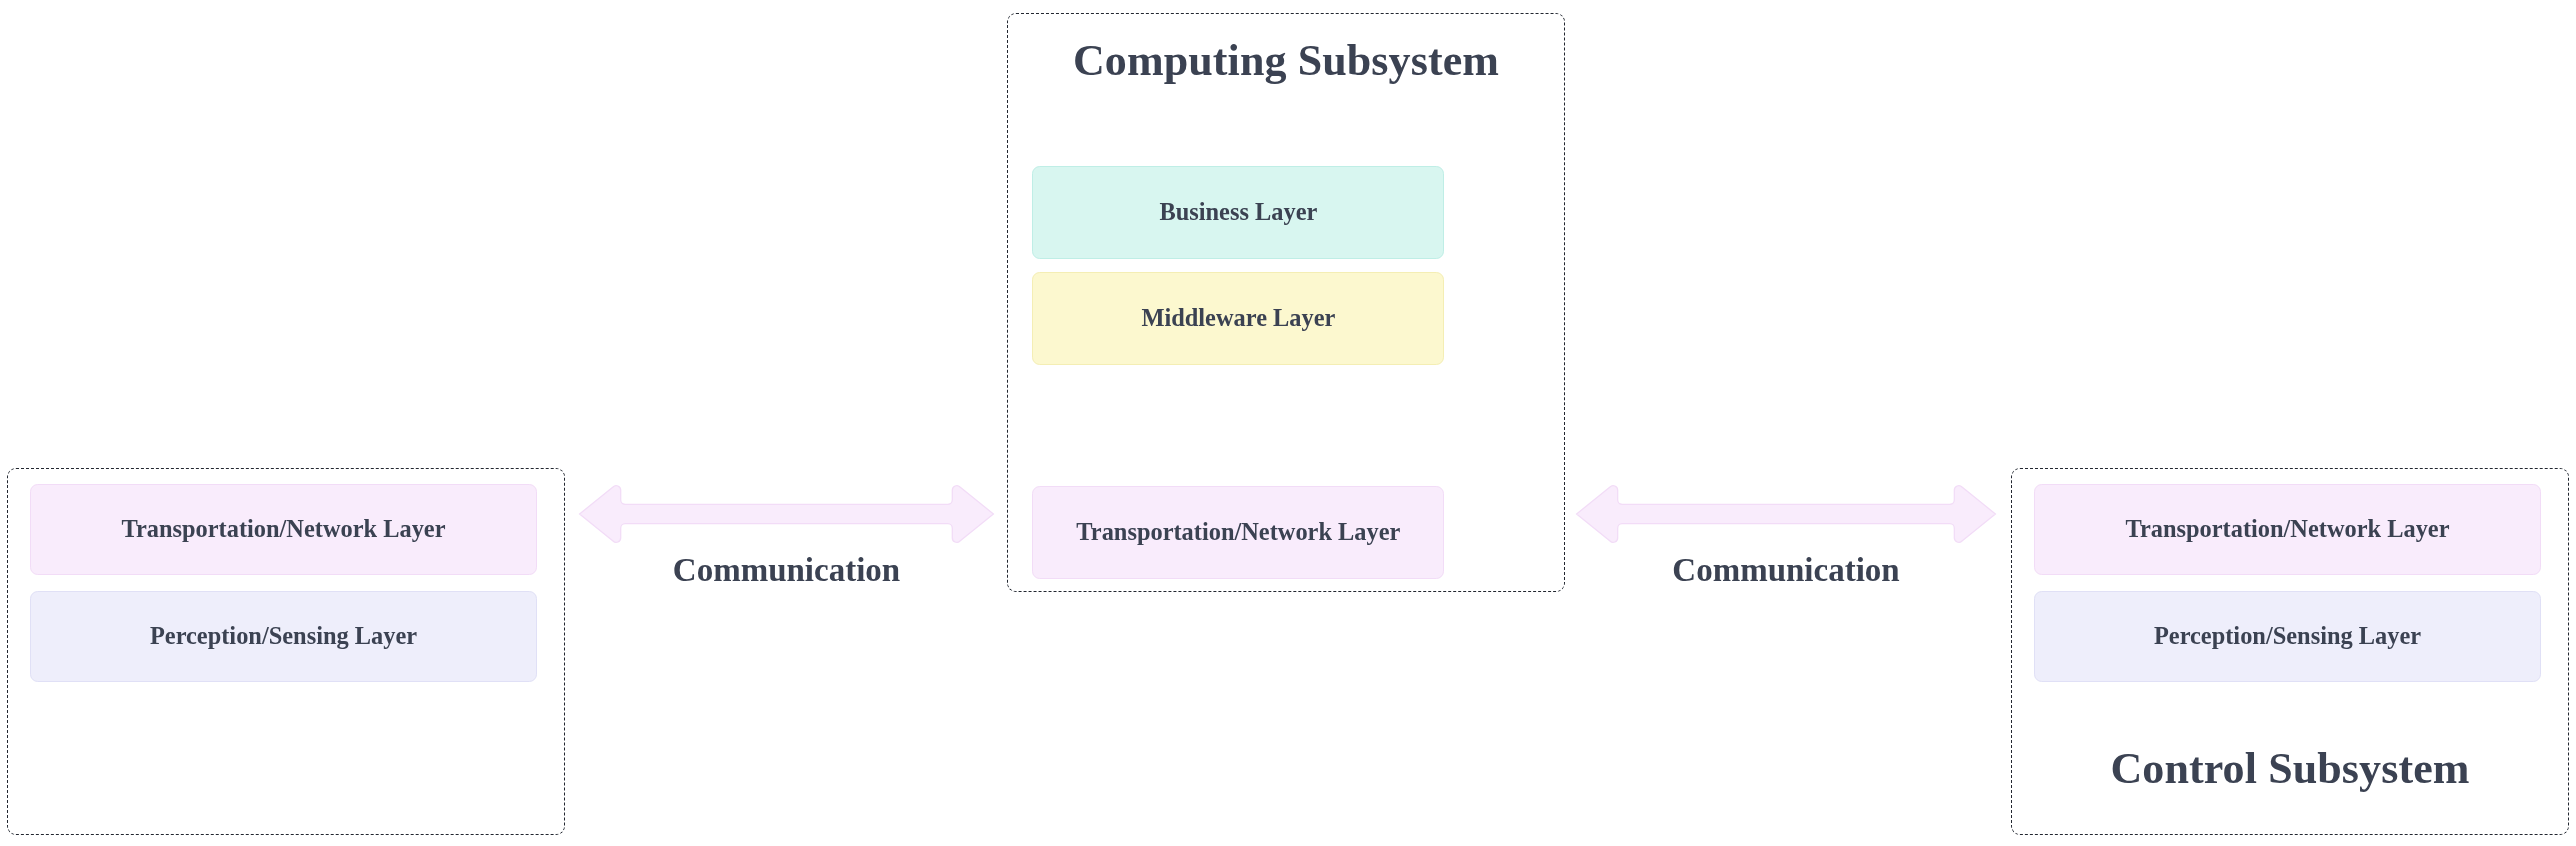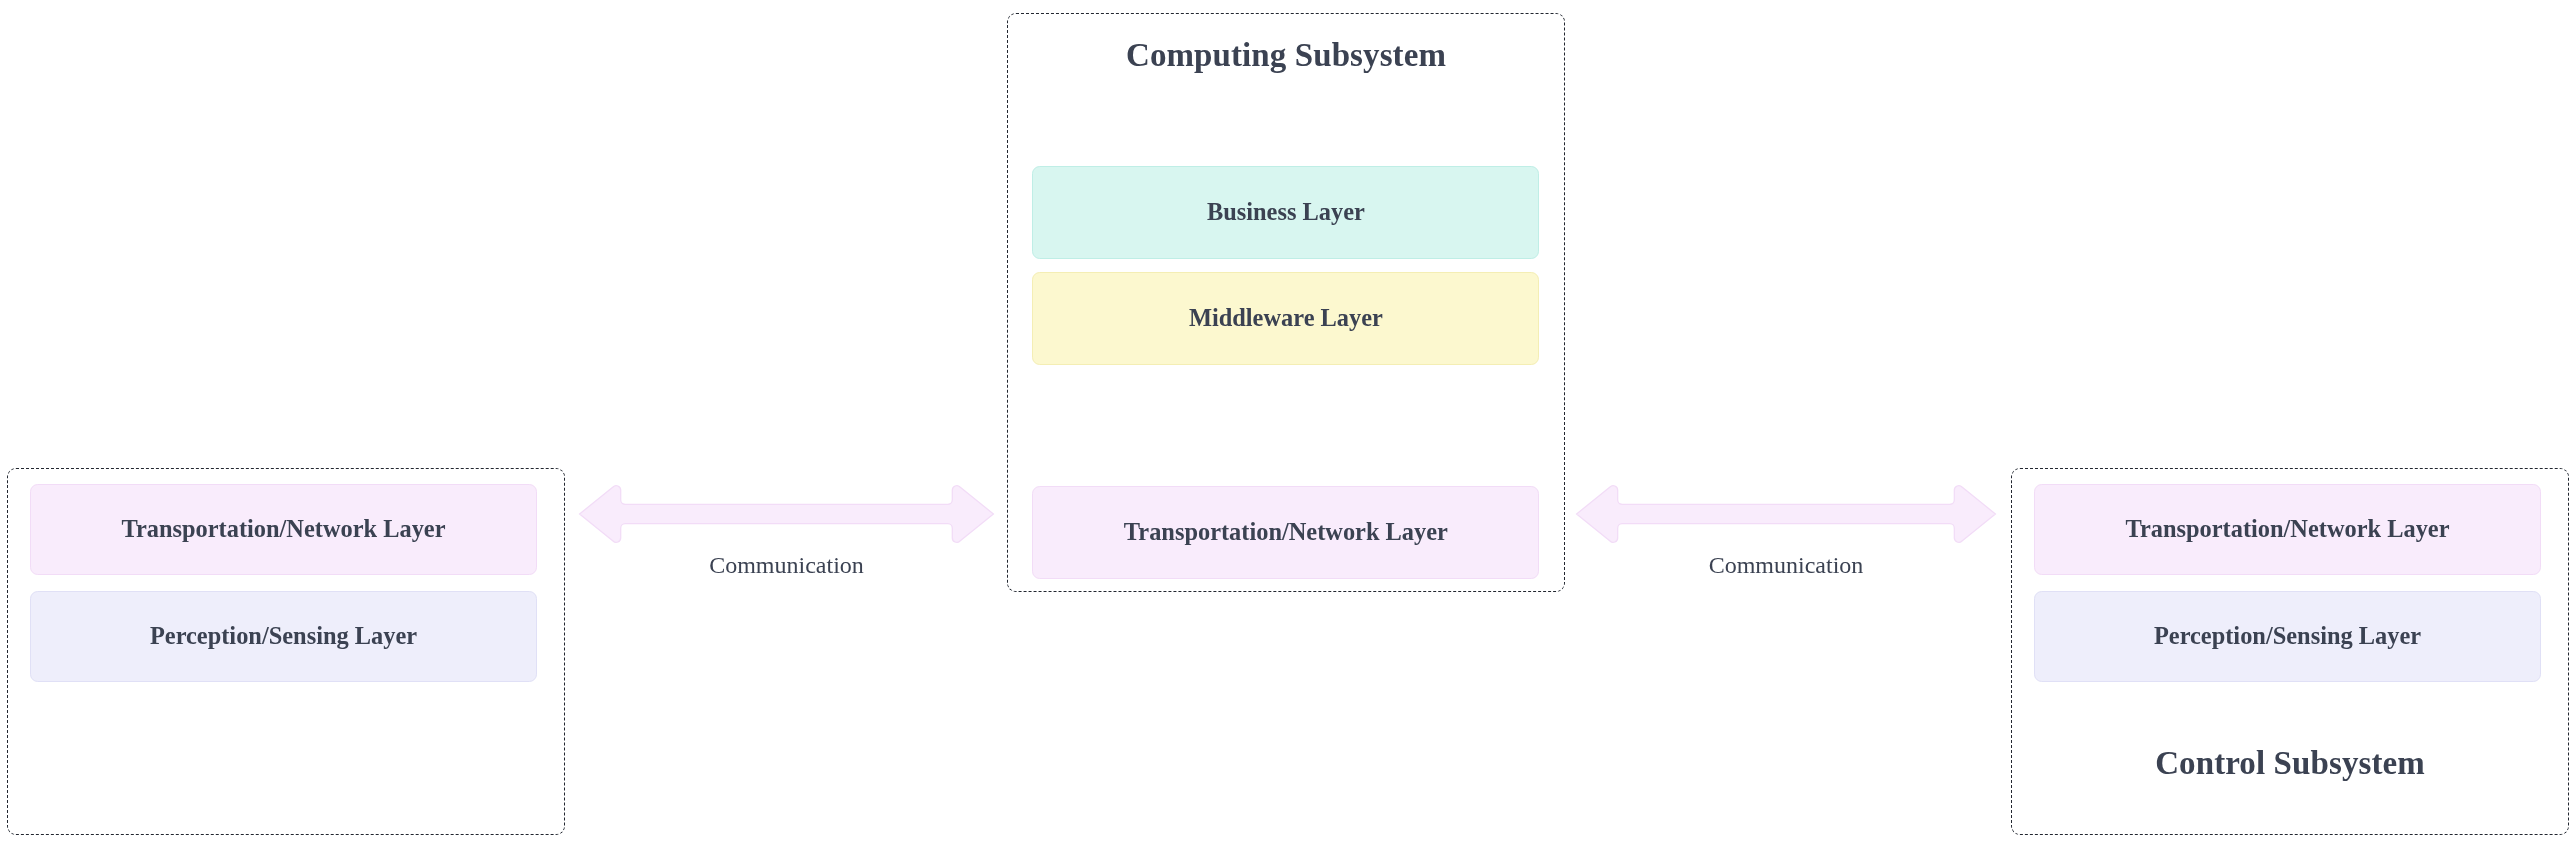--- a/index.html
+++ b/index.html
@@ -46,21 +46,21 @@
     height: 367px;
   }
 
   
   .subsystem-title {
     position: absolute;
     left: 0;
     width: 100%;
     text-align: center;
     font-weight: bold;
-    font-size: 33px;
+    font-size: 44px;
     line-height: 1.1;
     color: #3b4252;
     letter-spacing: 0.1px;
   }
   #computing-title { top: 23px; }
   #monitoring-title { top: 276px; }
   #control-title    { top: 276px; }
 
   
   .layer {
@@ -74,21 +74,21 @@
   .layer-label {
     font-weight: bold;
     font-size: 24.4px;
     line-height: 1.1;
     color: #3b4252;
     text-align: center;
     white-space: nowrap;
   }
 
   
-  .comp-layer { left: 24.4px; width: 507px; height: 93px; }
+  .comp-layer { left: 24.4px; width: 412px; height: 93px; }
   #comp-layer-0 { top: 152px; }
   #comp-layer-1 { top: 258px; }
   #comp-layer-2 { top: 365px; }
   #comp-layer-3 { top: 472px; }
 
   
   .side-layer { left: 22px; width: 507px; height: 91px; }
   #mon-layer-0 { top: 15.4px; }
   #mon-layer-1 { top: 122px; }
   #ctl-layer-0 { top: 15.4px; }
@@ -102,22 +102,22 @@
     position: absolute;
     left: 0;
     top: 0;
   }
   .comm-label {
     position: absolute;
     left: 0;
     width: 100%;
     top: 69px;
     text-align: center;
-    font-weight: normal;
-    font-size: 24px;
+    font-weight: bold;
+    font-size: 33px;
     color: #3b4252;
     white-space: nowrap;
   }
 </style>
 </head>
 <body>
 
 <div id="canvas">
 
   <div class="subsystem" id="monitoring-subsystem" style="border-color: rgb(34, 39, 48);">

